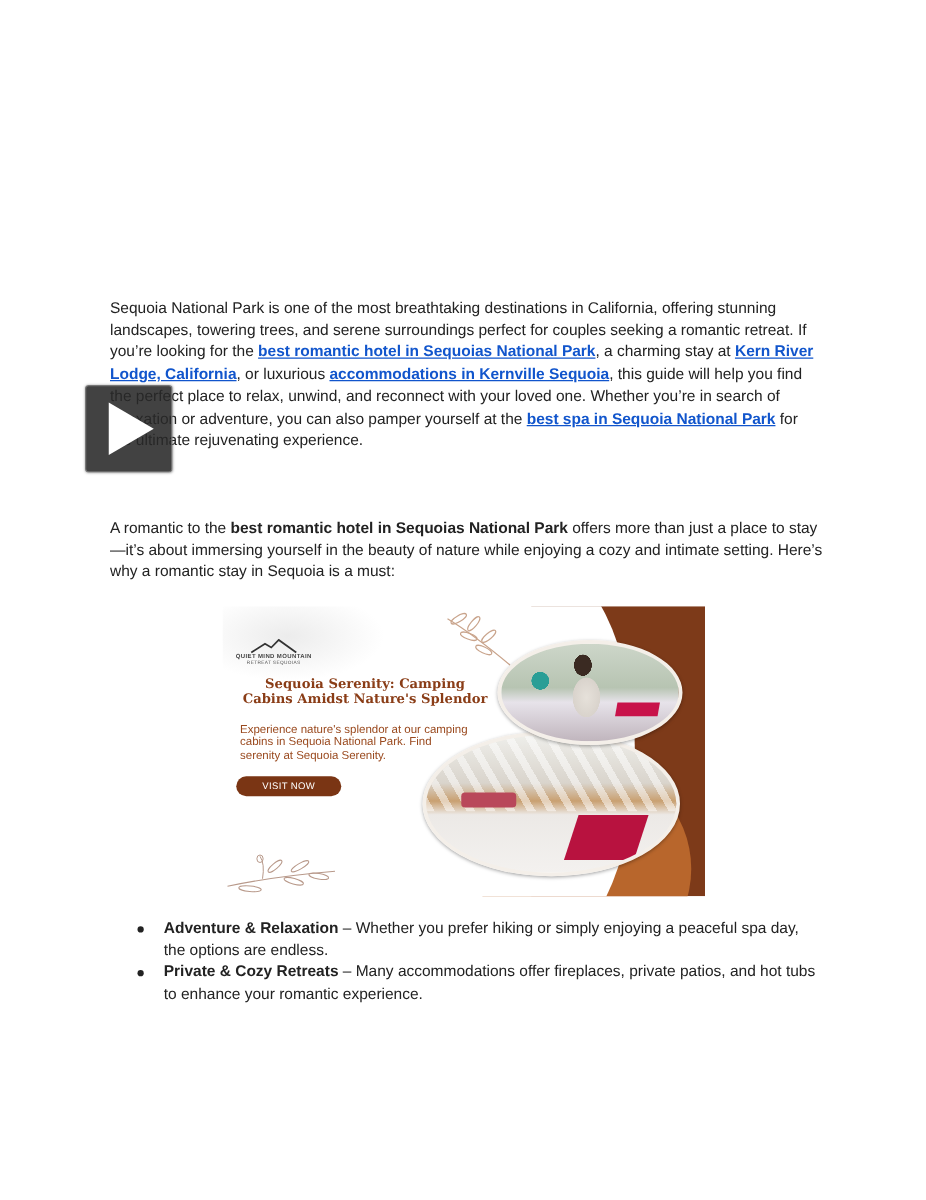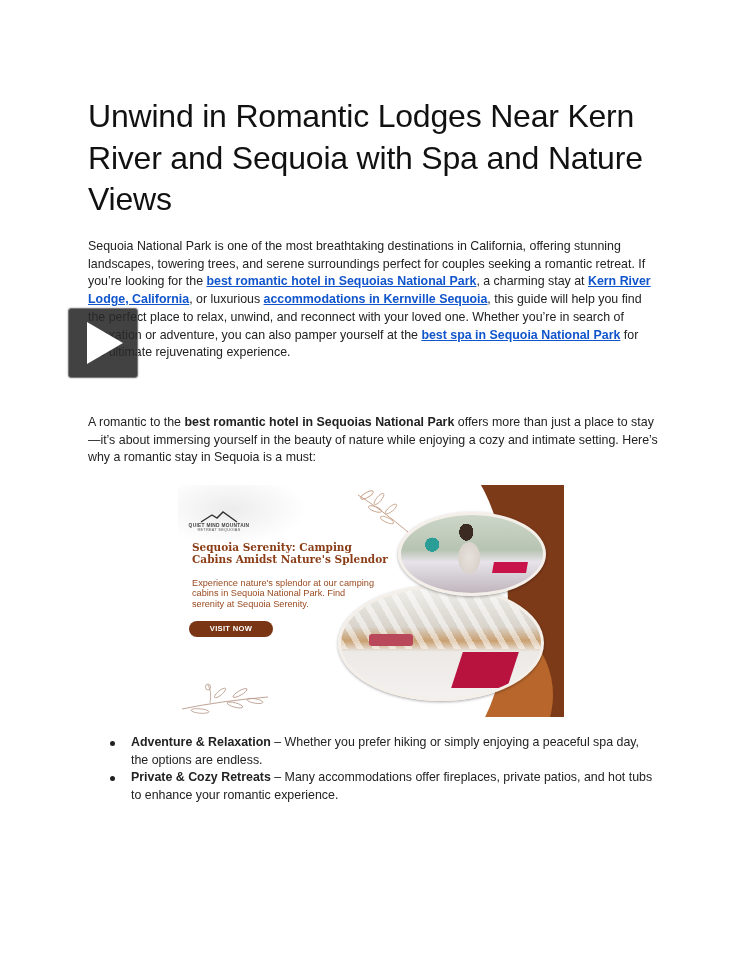--- a/index.html
+++ b/index.html
@@ -18,23 +18,23 @@
 
   .promo { position: absolute; left: 178px; top: 485px; width: 386px; height: 232px; background: #fff; overflow: hidden; }
   .promo .brown { position: absolute; left: 247px; top: 0; width: 139px; height: 232px; background: #7d3a19; }
   .promo .curve { position: absolute; left: 170px; top: -40px; width: 160px; height: 320px; border-radius: 50%; background: #fff; }
   .promo .orange-arc { position: absolute; left: 205px; top: 125px; width: 170px; height: 170px; border-radius: 50%; background: #b8662c; }
   .promo .leaf-bg { position: absolute; left: 0; top: 0; width: 130px; height: 60px; background: radial-gradient(ellipse at 40% 40%, rgba(200,200,200,0.35), rgba(255,255,255,0) 70%); }
   .logo { position: absolute; left: 6px; top: 26px; width: 70px; text-align: center; }
   .logo .mtn { display: block; margin: 0 auto; }
   .logo .l1 { display: block; font-size: 4.8px; font-weight: bold; color: #444; letter-spacing: 0.3px; }
   .logo .l2 { display: block; font-size: 3.8px; color: #555; letter-spacing: 0.3px; }
-  .promo-h { position: absolute; left: 14px; top: 56px; width: 200px; font-family: "DejaVu Serif", serif; font-weight: bold; font-size: 10.5px; line-height: 12.2px; color: #8a3d17; margin: 0; }
+  .promo-h { position: absolute; left: 14px; top: 56px; width: 200px; font-family: "DejaVu Serif", serif; font-weight: bold; font-size: 10.5px; line-height: 12.2px; color: #8a3d17; margin: 0; text-align: center; }
   .promo-p { position: absolute; left: 14px; top: 93px; width: 185px; font-size: 9.2px; line-height: 10.3px; color: #9a4a1f; margin: 0; }
-  .visit-btn { position: absolute; left: 11px; top: 136px; width: 84px; height: 16px; border-radius: 8px; background: #7a3514; color: #fff; font-size: 7.6px; font-weight: bold; text-align: center; line-height: 16px; letter-spacing: 0.3px; cursor: pointer; }
+  .visit-btn { position: absolute; left: 11px; top: 136px; width: 84px; height: 16px; border-radius: 8px; background: #7a3514; color: #fff; font-size: 7.6px; font-weight: normal; text-align: center; line-height: 16px; letter-spacing: 0.3px; cursor: pointer; }
   .photo { position: absolute; border-radius: 50%; border: 3px solid #f4efe9; box-shadow: 0 1px 3px rgba(0,0,0,0.35); overflow: hidden; }
   .photo1 { left: 220px; top: 27px; width: 142px; height: 78px; background:
      radial-gradient(ellipse 18px 26px at 48% 55%, #e6e1da 0, #d9d3cc 60%, rgba(0,0,0,0) 62%),
      radial-gradient(ellipse 10px 12px at 46% 22%, #3a2a22 0, #3a2a22 70%, rgba(0,0,0,0) 72%),
      radial-gradient(circle 10px at 22% 38%, #2a9e96 0, #2a9e96 70%, rgba(0,0,0,0) 72%),
      linear-gradient(180deg, #cdd6c9 0%, #b7c4b2 45%, #e7e3ea 60%, #c0b5bd 100%); }
   .photo1 .pink { position: absolute; right: 16px; bottom: 20px; width: 34px; height: 11px; background: #c8124a; transform: skewX(-10deg); }
   .photo2 { left: 160px; top: 100px; width: 200px; height: 110px; background:
      linear-gradient(180deg, #eeeeea 0%, #d9d4cc 35%, #c9a071 48%, #ece9e6 58%, #f3f1ef 100%); }
   .photo2 .red { position: absolute; right: 28px; bottom: 10px; width: 56px; height: 36px; background: #b8123f; transform: skewX(-18deg); }
@@ -44,21 +44,20 @@
 
   .bullets { position: absolute; left: 88px; top: 734px; width: 570px; margin: 0; padding: 0; list-style: none; }
   .bullets li { position: relative; padding-left: 43px; font-size: 12.4px; line-height: 17.7px; color: #222; margin: 0; }
   .bullets li .dot { position: absolute; left: 22px; top: 7px; width: 5px; height: 5px; border-radius: 50%; background: #222; }
 </style>
 </head>
 <body>
 
 <div class="page">
 
-  <h1 class="title">Unwind in Romantic Lodges Near Kern River and Sequoia with Spa and Nature Views</h1>
 
   <p class="para p1"><span>Sequoia National Park is one of the most breathtaking destinations in California, offering stunning landscapes, towering trees, and serene surroundings perfect for couples seeking a romantic retreat. If you’re looking for the </span><a class="lnk" href="#">best romantic hotel in Sequoias National Park</a><span>, a charming stay at </span><a class="lnk" href="#">Kern River Lodge, California</a><span>, or luxurious </span><a class="lnk" href="#">accommodations in Kernville Sequoia</a><span>, this guide will help you find the perfect place to relax, unwind, and reconnect with your loved one. Whether you’re in search of relaxation or adventure, you can also pamper yourself at the </span><a class="lnk" href="#">best spa in Sequoia National Park</a><span> for the ultimate rejuvenating experience.</span></p>
 
   <div class="play">
     <svg width="42" height="46" viewBox="0 0 42 46">
         <polygon points="4,2 40,23 4,44" fill="#ffffff"></polygon>
       </svg>
   </div>
 
 

